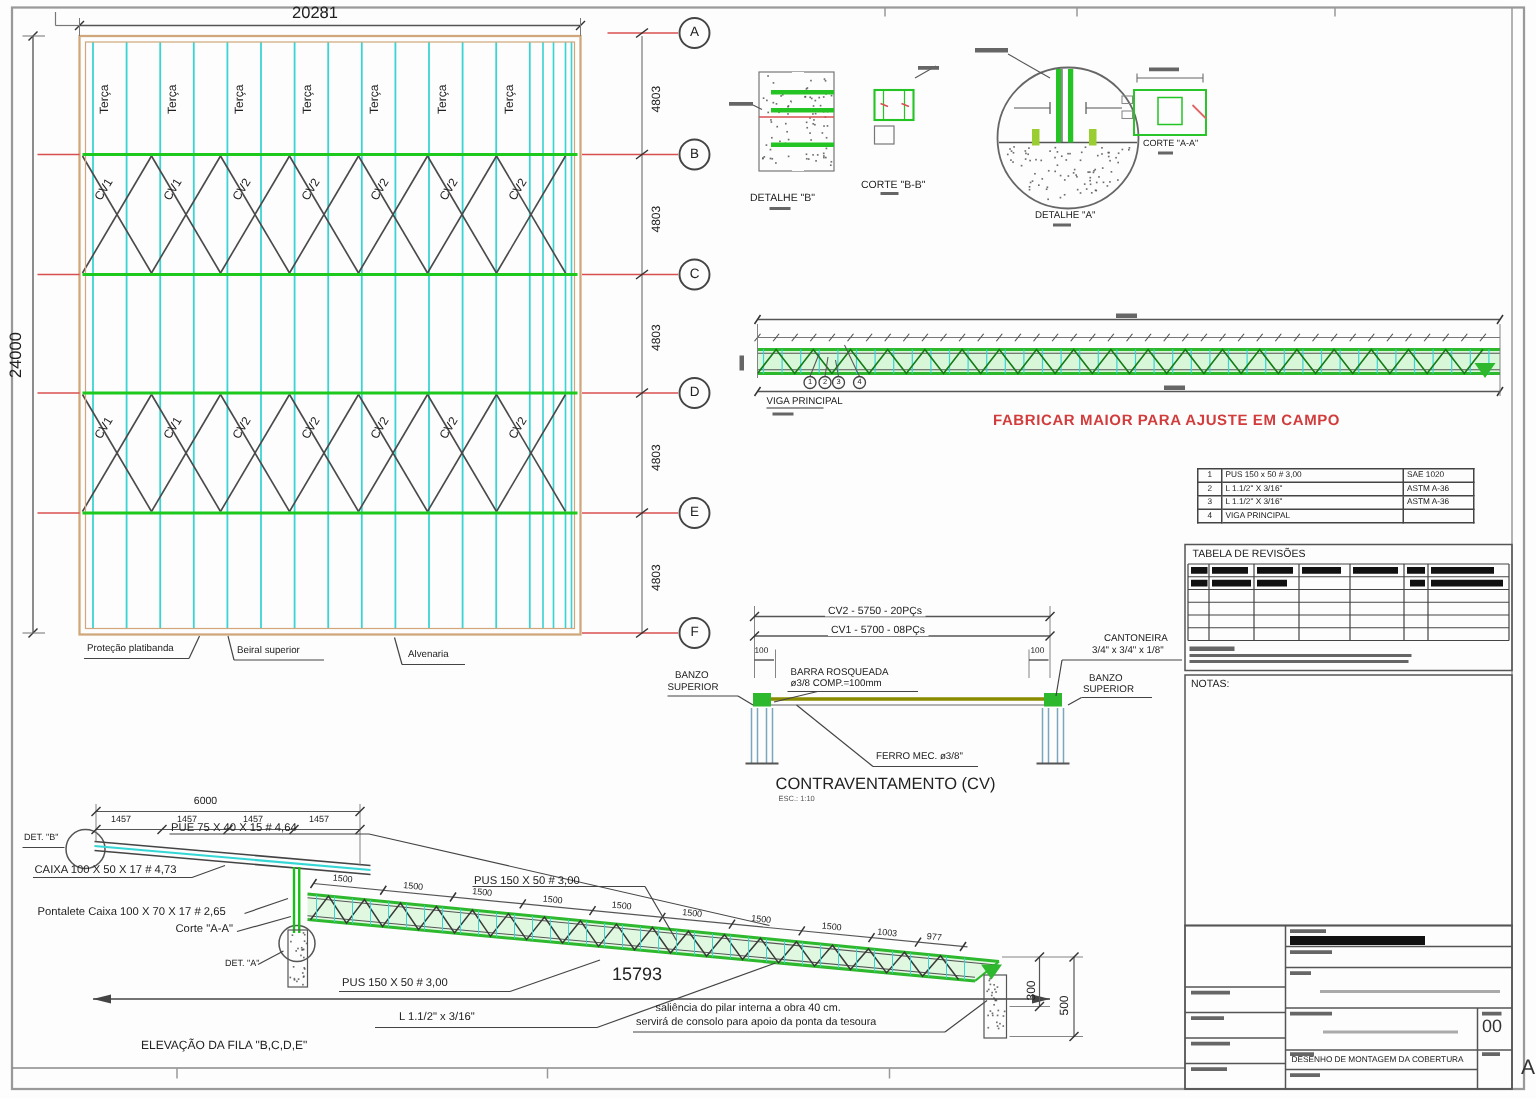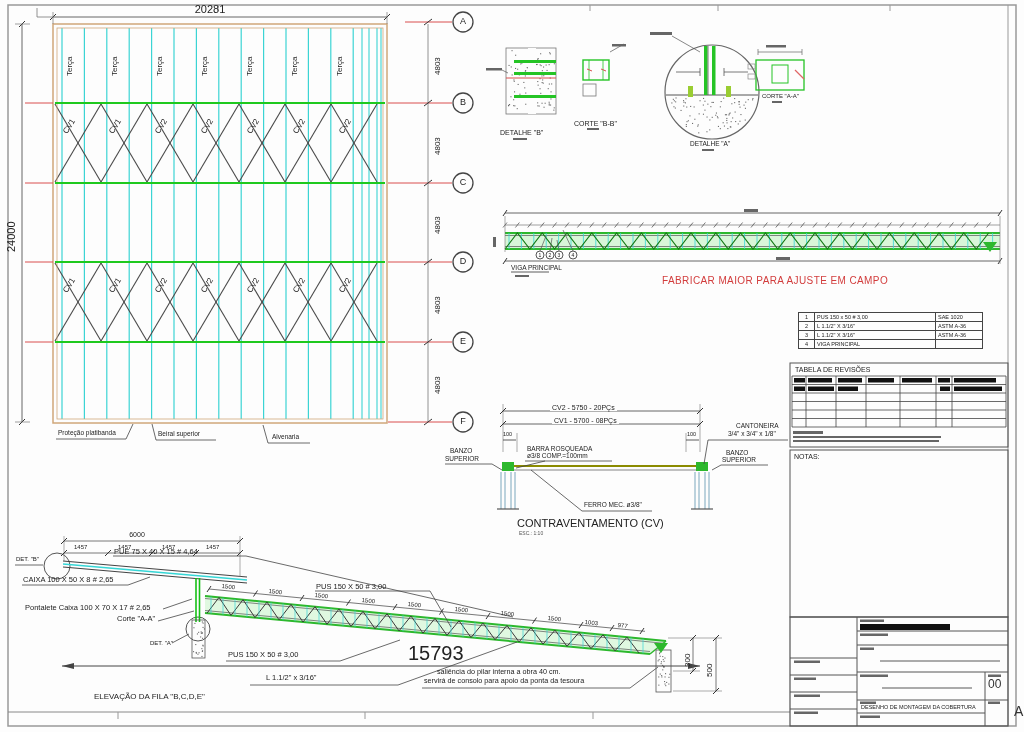--- a/index.html
+++ b/index.html
@@ -6,22 +6,22 @@
   .sheet{position:relative;width:1024px;height:732px;background:#fdfdfd;overflow:hidden;
          font-family:"Liberation Sans", sans-serif;color:#222;}
   svg{position:absolute;left:0;top:0;}
   .lbl{position:absolute;white-space:nowrap;line-height:1.05;}
   .rot90{transform:rotate(-90deg);transform-origin:0 0;}
   .rot58{transform:rotate(-58deg);transform-origin:0 0;}
   .rot6{transform:rotate(5.6deg);transform-origin:0 0;}
   .ctr{text-align:center;}
   .f5{font-size:5px;} .f55{font-size:5.5px;} .f6{font-size:6px;} .f65{font-size:6.5px;}
   .f7{font-size:7px;} .f72{font-size:7.2px;} .f75{font-size:7.5px;} .f8{font-size:8px;}
-  .f9{font-size:9px;} .f10{font-size:10px;} .f11{font-size:11px;} .f15{font-size:20px;}
-  .red{color:#d23c3c;font-weight:normal;letter-spacing:.4px;}
+  .f9{font-size:9px;} .f10{font-size:10px;} .f11{font-size:11px;} .f15{font-size:12px;}
+  .red{color:#d23c3c;font-weight:bold;letter-spacing:.4px;}
   .whitebg{background:#fdfdfd;padding:0 2px;}
   .big00{font-size:12px;color:#333;}
   .bigA1{font-size:14px;color:#333;}
   .parts{position:absolute;left:798px;top:312px;border-collapse:collapse;font-size:5.5px;color:#222;}
   .parts td{border:1px solid #444;height:8px;padding:0 2px;white-space:nowrap;}
   .parts td:nth-child(1){width:11px;text-align:center;}
   .parts td:nth-child(2){width:116px;}
   .parts td:nth-child(3){width:42px;}
 </style>
 </head>
@@ -883,21 +883,21 @@
 <span class="lbl f65" style="left:584px;top:502px;">FERRO MEC. ø3/8"</span>
 <span class="lbl f11" style="left:517px;top:518px;">CONTRAVENTAMENTO (CV)</span>
 <span class="lbl f5" style="left:519px;top:531px;color:#555;">ESC.: 1:10</span>
 
 <span class="lbl f6" style="left:16px;top:556px;">DET. "B"</span>
 <span class="lbl f7 ctr" style="left:122px;top:531px;width:30px;">6000</span>
 <span class="lbl f6" style="left:74px;top:544px;">1457</span>
 <span class="lbl f6" style="left:118px;top:544px;">1457</span>
 <span class="lbl f6" style="left:162px;top:544px;">1457</span>
 <span class="lbl f6" style="left:206px;top:544px;">1457</span>
-<span class="lbl f75" style="left:23px;top:576px;">CAIXA 100 X 50 X 8 # 2,65</span>
+<span class="lbl f75" style="left:23px;top:576px;">CAIXA 100 X 50 X 17 # 4,73</span>
 <span class="lbl f75" style="left:25px;top:604px;">Pontalete Caixa 100 X 70 X 17 # 2,65</span>
 <span class="lbl f75" style="left:117px;top:615px;">Corte "A-A"</span>
 <span class="lbl f6" style="left:150px;top:640px;">DET. "A"</span>
 <span class="lbl f75" style="left:114px;top:548px;">PUE 75 X 40 X 15 # 4,64</span>
 <span class="lbl f75" style="left:316px;top:583px;">PUS 150 X 50 # 3,00</span>
 <span class="lbl f6 rot6" style="left:222px;top:583px;">1500</span>
 <span class="lbl f6 rot6" style="left:269px;top:588px;">1500</span>
 <span class="lbl f6 rot6" style="left:315px;top:592px;">1500</span>
 <span class="lbl f6 rot6" style="left:362px;top:597px;">1500</span>
 <span class="lbl f6 rot6" style="left:408px;top:601px;">1500</span>

